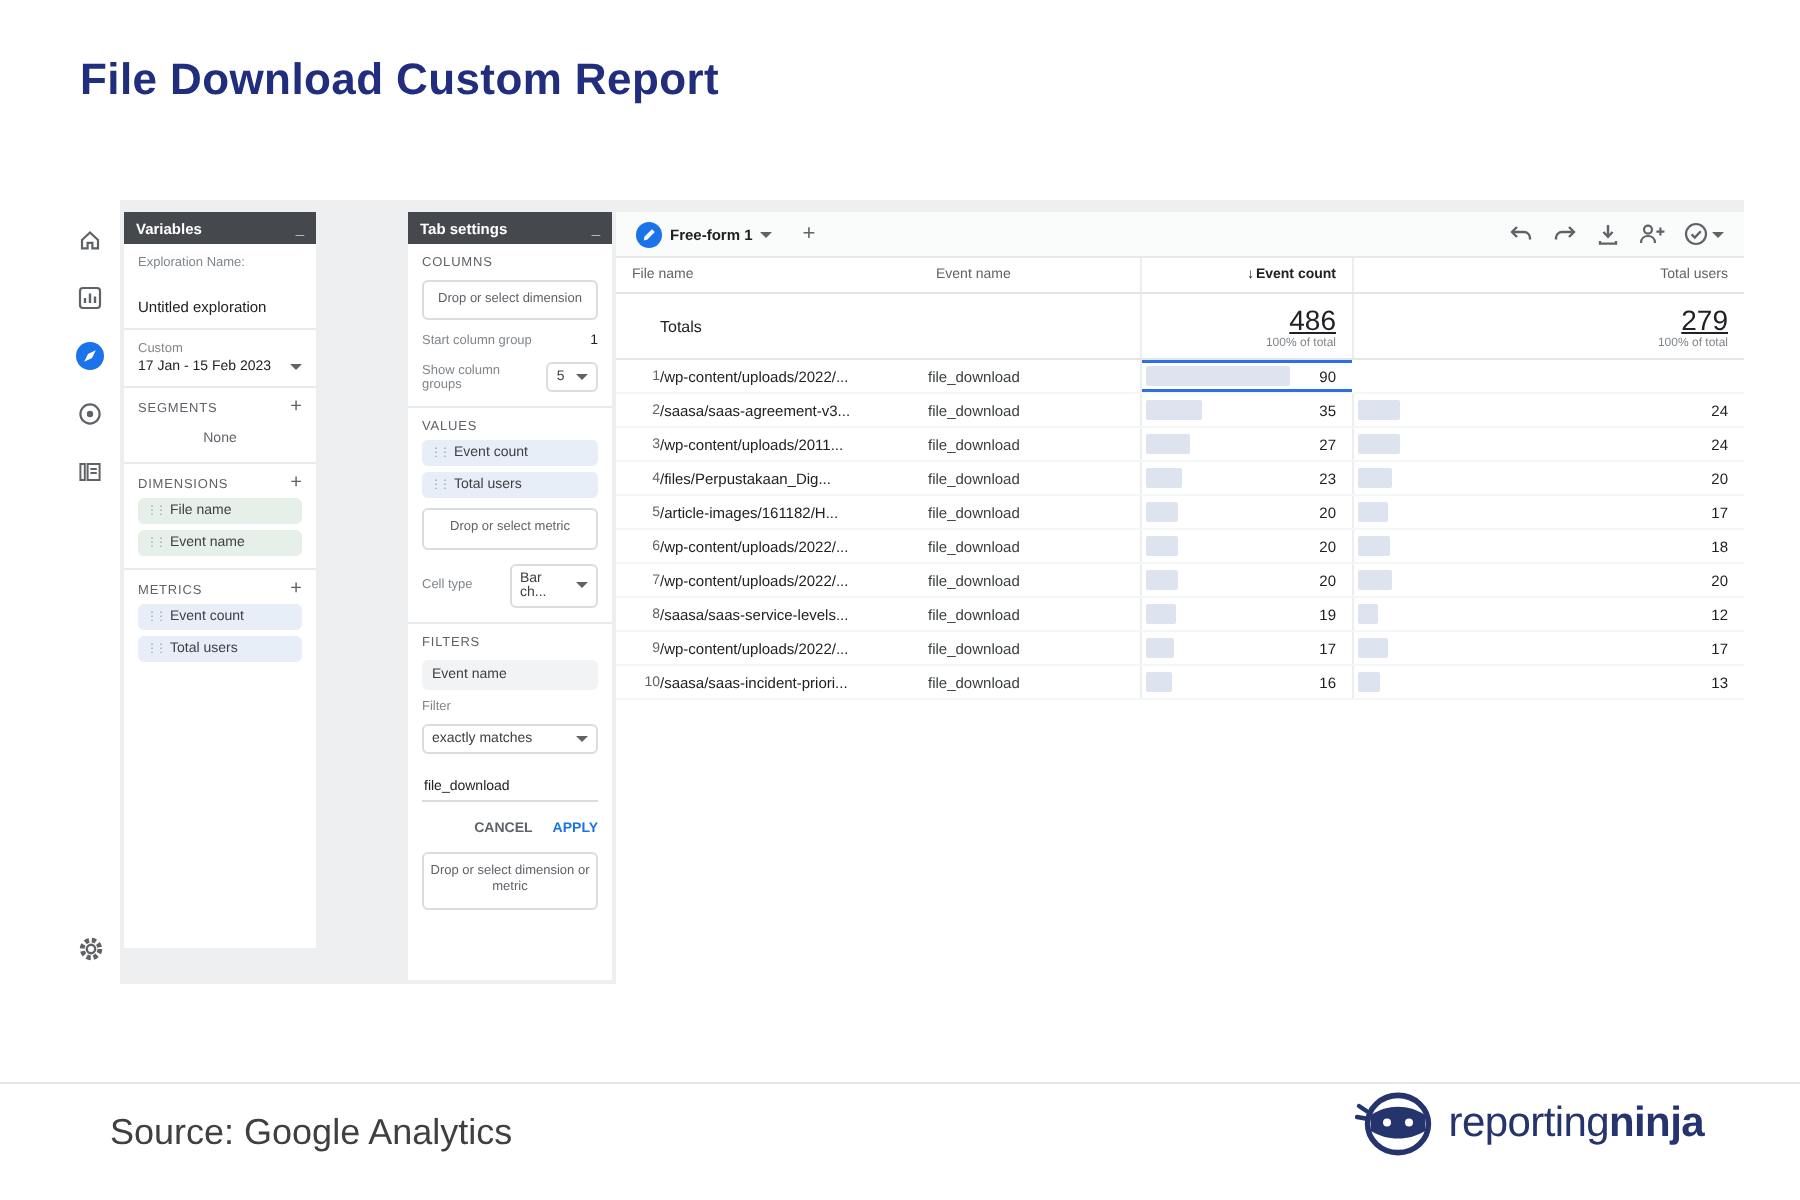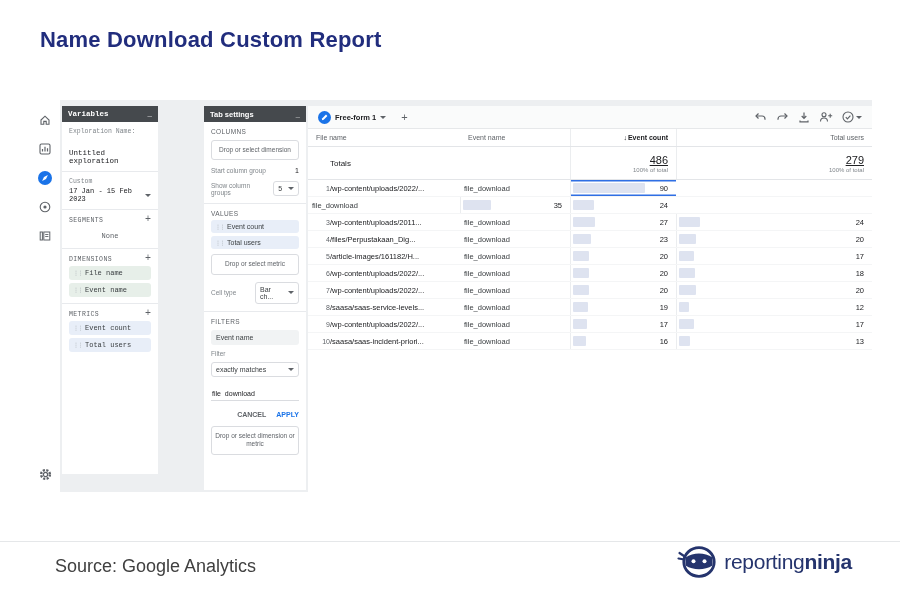--- a/index.html
+++ b/index.html
@@ -8,21 +8,21 @@
   .page{position:relative;width:900px;height:600px;background:#fff;}
   .title{position:absolute;left:40px;top:27px;font-size:22px;font-weight:700;color:#212d7d;letter-spacing:.2px;}
 
   
   .ga{position:absolute;left:30px;top:100px;width:842px;height:392px;background:#edeff1;display:flex;}
   .rail{width:30px;background:#fff;display:flex;flex-direction:column;align-items:center;padding-top:12px;gap:13px;flex:none;}
   .ritem{width:16px;height:16px;display:flex;align-items:center;justify-content:center;cursor:pointer;}
   .gearitem{margin-top:auto;margin-bottom:10px;}
 
   .panel{background:#fff;margin-left:2px;margin-top:6px;flex:none;overflow:hidden;}
-  .vars{width:96px;height:368px;font-family:Liberation Mono, monospace;}
+  .vars{width:96px;height:368px;}
   .tset{width:102px;height:384px;margin-left:46px;}
   .phead{background:#45494d;color:#fff;font-size:7.5px;font-weight:700;padding:0 6px;display:flex;justify-content:space-between;align-items:center;height:16px;}
   .phead .min{cursor:pointer;}
   .pbody{padding:6px 7px;}
   .tiny{font-size:6.5px;color:#80868b;}
   .lblu{font-size:6.5px;color:#5f6368;letter-spacing:.4px;}
   .val{font-size:7.5px;color:#202124;margin-top:14px;}
   .hr{height:1px;background:#e8eaed;margin:6px -7px;}
   .sechead{display:flex;justify-content:space-between;align-items:center;margin-bottom:3px;}
   .plus{font-size:10px;color:#5f6368;cursor:pointer;line-height:8px;}
@@ -59,21 +59,21 @@
 
   .thead,.totals,.trow{display:grid;grid-template-columns:152px 110px 106px 1fr;}
   .thead{height:18px;align-items:center;border-bottom:1px solid #e3e5e8;flex:none;font-size:7px;color:#5f6368;}
   .thead .h{padding-left:8px;cursor:pointer;}
   .thead .hec{display:flex;justify-content:flex-end;align-items:center;gap:1px;padding-right:8px;border-left:1px solid #ebedef;height:100%;color:#202124;font-weight:700;cursor:pointer;}
   .thead .htu{display:flex;justify-content:flex-end;align-items:center;padding-right:8px;border-left:1px solid #ebedef;height:100%;cursor:pointer;}
   .sort{font-size:7px;color:#202124;}
   .totals{height:33px;border-bottom:1px solid #e3e5e8;flex:none;align-items:center;}
   .tlab{font-size:8px;color:#202124;padding-left:22px;}
   .tnum{height:100%;display:flex;flex-direction:column;justify-content:center;align-items:flex-end;padding-right:8px;border-left:1px solid #ebedef;}
-  .tnum .big{font-size:11px;color:#202124;text-decoration:underline;}
+  .tnum .big{font-size:14px;color:#202124;text-decoration:underline;}
   .tnum .sub{font-size:6px;color:#80868b;margin-top:1px;}
   .trow{height:17px;align-items:stretch;font-size:7.5px;border-bottom:1px solid #f4f5f6;cursor:pointer;text-align:right;}
   .trow .c{display:flex;align-items:center;min-width:0;}
   .cfile{padding-left:8px;color:#202124;}
   .rank{color:#5f6368;width:14px;flex:none;font-size:7px;}
   .fname{white-space:nowrap;overflow:hidden;text-overflow:ellipsis;}
   .cev{color:#3c4043;padding:0 4px;}
   .cnum{position:relative;border-left:1px solid #ebedef;justify-content:flex-end;padding-right:8px;color:#202124;}
   .cnum .bar{position:absolute;left:2px;top:3px;bottom:3px;background:#dee3f0;border-radius:1px;}
   .cnum .v{position:relative;}
@@ -87,21 +87,21 @@
   .brandtext{font-size:21px;color:#25346d;letter-spacing:-.3px;}
   .brandtext .reg{font-weight:500;}
   .brandtext .bold{font-weight:800;}
   svg{display:block;}
 </style>
 </head>
 <body>
 
 <div class="page">
 
-  <h1 class="title">Name Download Custom Report</h1>
+  <h1 class="title">File Download Custom Report</h1>
 
   <div class="ga">
 
     <nav class="rail">
       <div class="ritem">
         <svg width="12" height="12" viewBox="0 0 12 12">
             <path d="M2 6 L6 2.2 L10 6 V10.2 H7.2 V7.4 H4.8 V10.2 H2 Z" fill="none" stroke="#5f6368" stroke-width="1.1"></path>
           </svg>
       </div>
       <div class="ritem">
@@ -317,20 +317,24 @@
               <span class="rank">1</span>
               <span class="fname">/wp-content/uploads/2022/...</span>
             </div>
             <div class="c cev">file_download</div>
             <div class="c cnum">
               <span class="bar" style="width:72.0px"></span>
               <span class="v">90</span>
             </div>
           </div>
           <div class="trow">
+            <div class="c cfile">
+              <span class="rank">2</span>
+              <span class="fname">/saasa/saas-agreement-v3...</span>
+            </div>
             <div class="c cev">file_download</div>
             <div class="c cnum">
               <span class="bar" style="width:28.0px"></span>
               <span class="v">35</span>
             </div>
             <div class="c cnum">
               <span class="bar" style="width:20.7px"></span>
               <span class="v">24</span>
             </div>
           </div>

